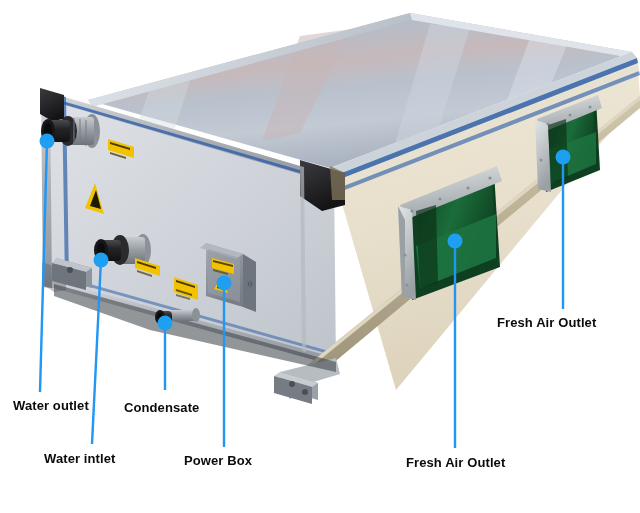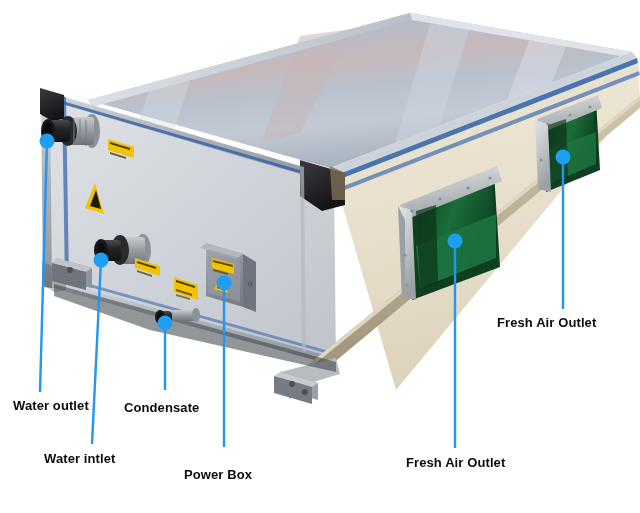--- a/index.html
+++ b/index.html
@@ -274,19 +274,19 @@
     <circle cx="563" cy="157" r="7.5" fill="#1e9ff2"></circle>
   </g>
 </svg>
 
 <div class="callout-label" style="left:13px;  top:399px;">Water outlet</div>
 
 <div class="callout-label" style="left:44px; top:452px;">Water intlet</div>
 
 <div class="callout-label" style="left:124px; top:401px;">Condensate</div>
 
-<div class="callout-label" style="left:184px; top:468px;">Power Box</div>
+<div class="callout-label" style="left:184px; top:454px;">Power Box</div>
 
 <div class="callout-label" style="left:406px; top:456px;">Fresh Air Outlet</div>
 
 <div class="callout-label" style="left:497px; top:316px;">Fresh Air Outlet</div>
 
 </div>
 
 </body></html>

